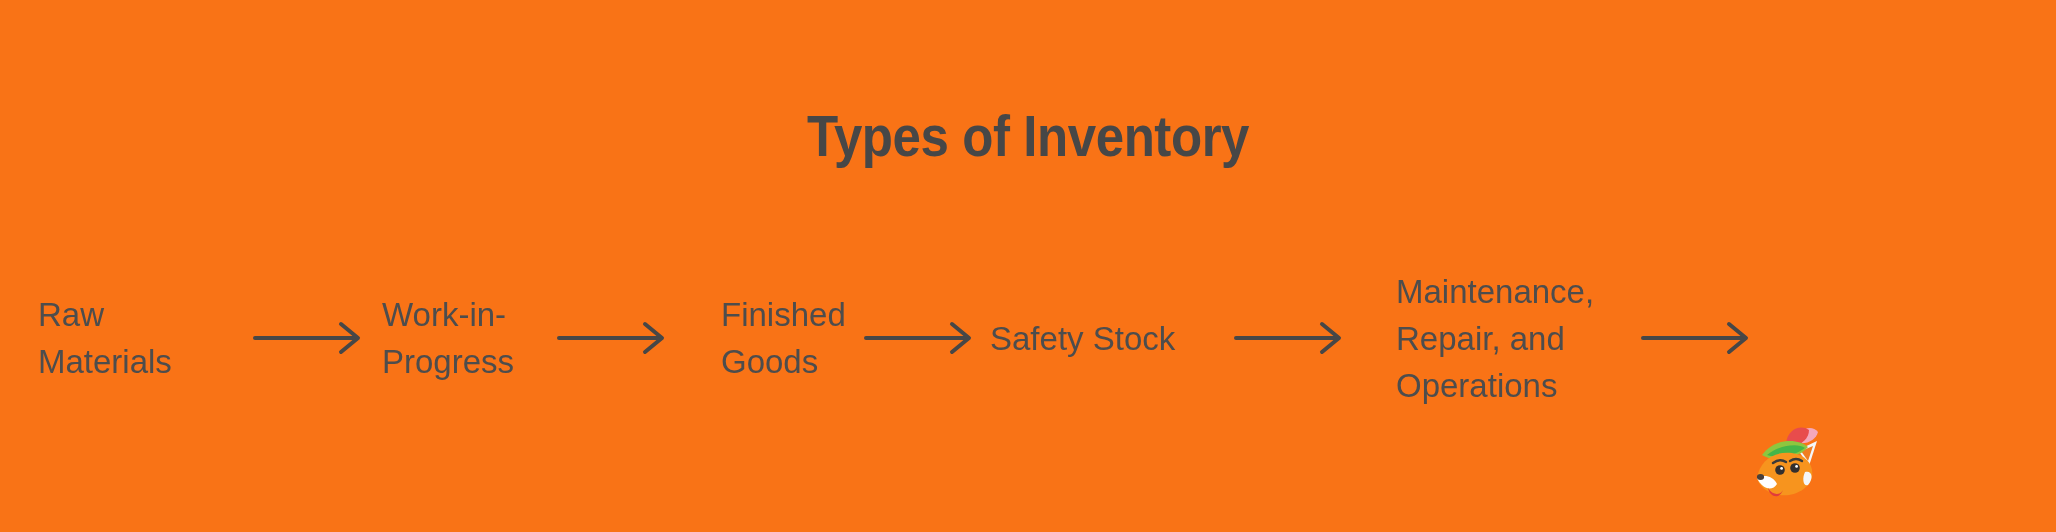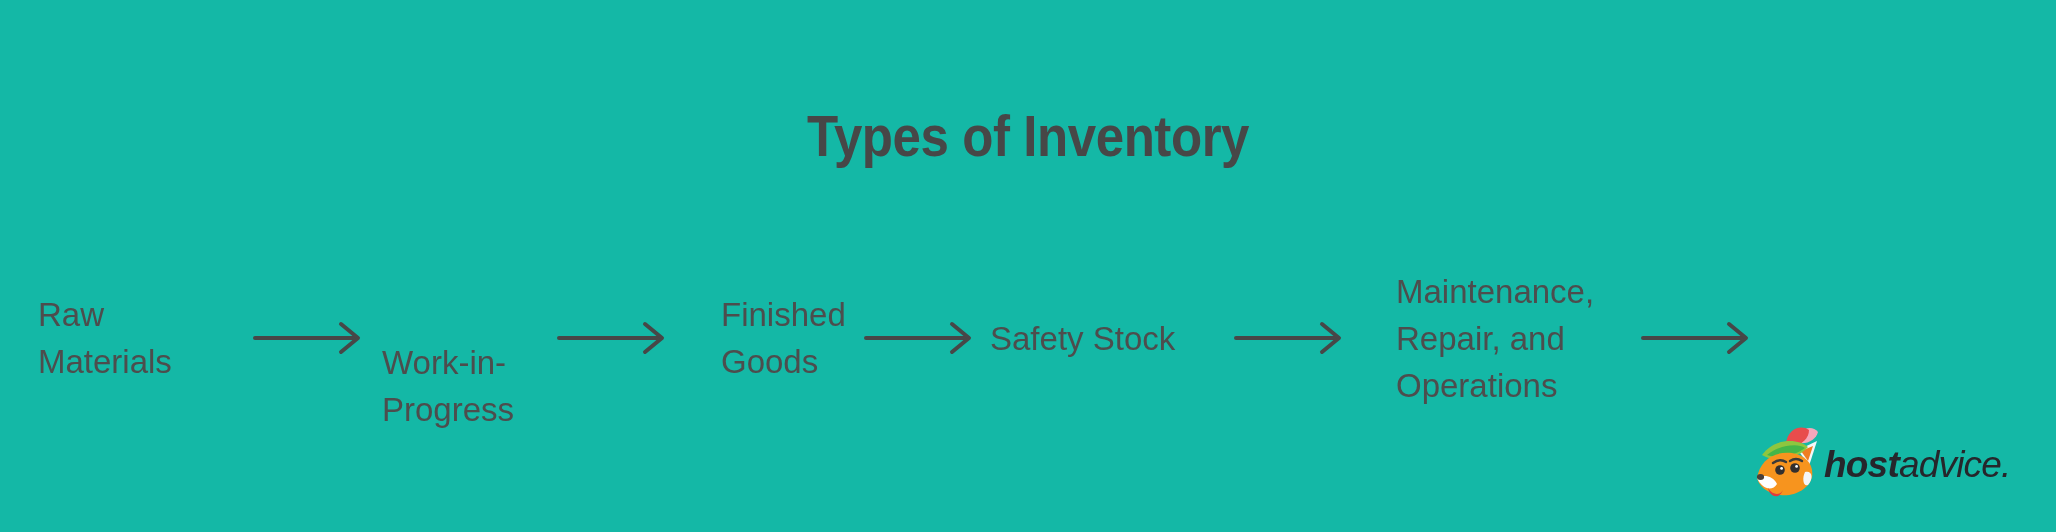--- a/index.html
+++ b/index.html
@@ -1,20 +1,20 @@
 <!DOCTYPE html>
 <html><head>
 <meta charset="utf-8">
 <style>
   html, body { margin: 0; padding: 0; background: #ffffff; }
   .canvas {
     position: relative;
     width: 2056px;
     height: 532px;
-    background: #14b8a6;
+    background: #f97316;
     font-family: "Liberation Sans", sans-serif;
     overflow: hidden;
   }
   .title {
     position: absolute;
     top: 102px;
     left: 50%;
     transform: translateX(-50%) scaleX(0.88);
     font-size: 58px;
     font-weight: 700;
@@ -25,21 +25,21 @@
   .flow-item {
     position: absolute;
     top: 338px;
     transform: translateY(-50%);
     font-size: 33px;
     line-height: 47px;
     color: #4d4d4d;
     white-space: pre-line;
   }
   .item-raw        { left: 38px; }
-  .item-wip        { left: 382px; margin-top: 48px; }
+  .item-wip        { left: 382px; }
   .item-finished   { left: 685px; margin-left: 36px; }
   .item-safety     { left: 990px; }
   .item-mro        { left: 1357px; margin-left: 39px; }
   .item-decoupling { left: 1771px; }
 
   .flow-arrow {
     position: absolute;
     top: 320px;
     width: 112px;
     height: 36px;
@@ -148,16 +148,15 @@
 
       <circle cx="26" cy="46" r="4.8" fill="#332f2e"></circle>
       <circle cx="41" cy="44" r="4.8" fill="#332f2e"></circle>
       <circle cx="27.6" cy="44.4" r="1.4" fill="#ffffff"></circle>
       <circle cx="42.6" cy="42.4" r="1.4" fill="#ffffff"></circle>
 
       <ellipse cx="6.5" cy="53" rx="3.6" ry="3" fill="#4a3f38"></ellipse>
 
       <path d="M14 64 C18 71 26 72 29 66 C26 75 16 74 14 64 Z" fill="#e23b3b"></path>
     </svg>
-    <span class="brand"><span class="brand-bold">host</span><span class="brand-reg">advice.</span></span>
   </div>
 
 </div>
 
 </body></html>

